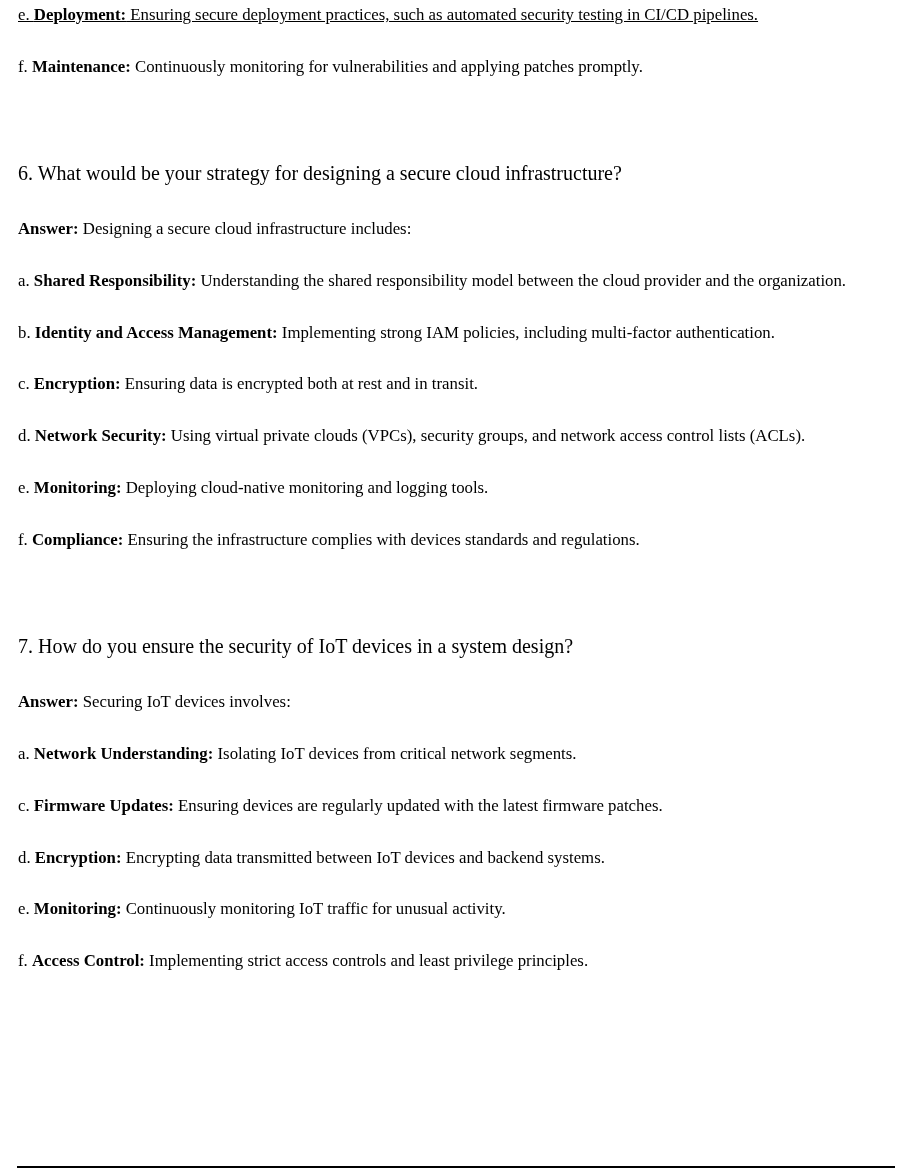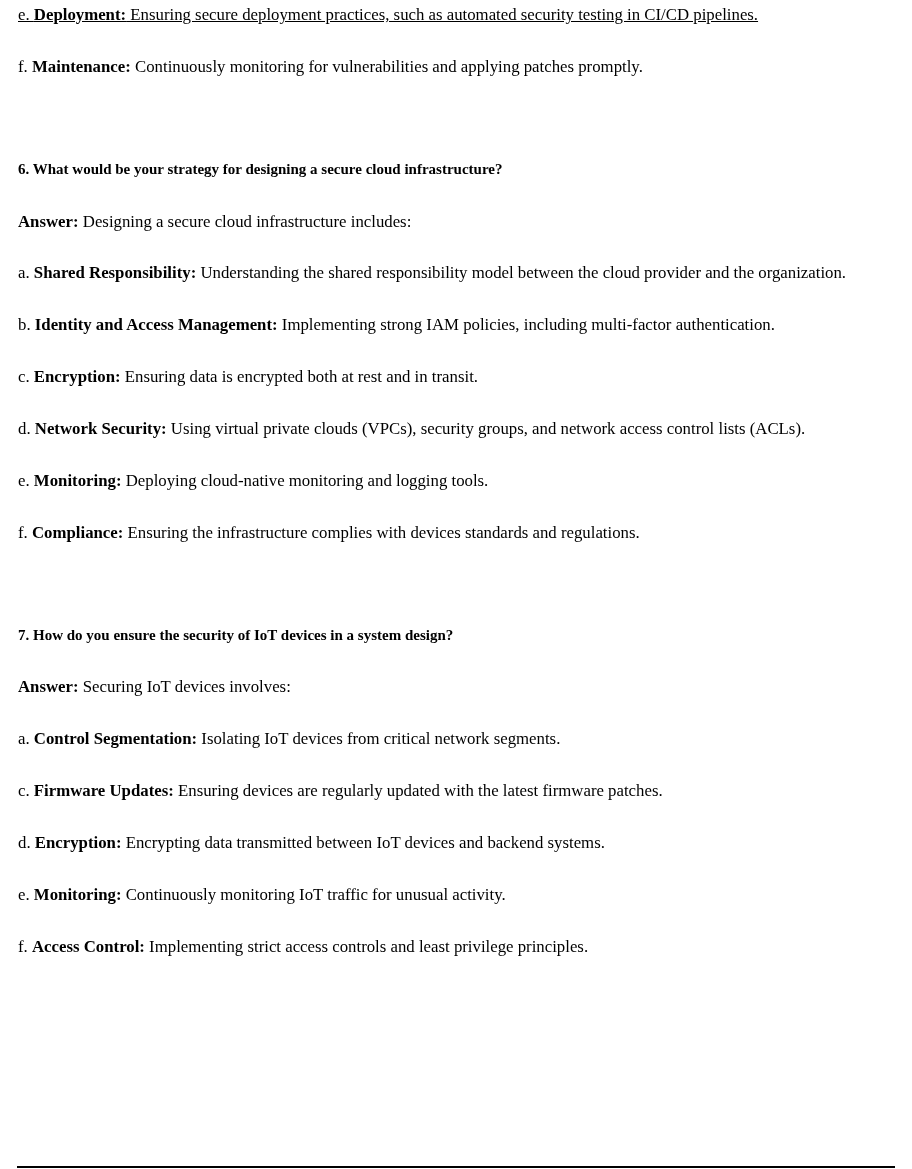--- a/index.html
+++ b/index.html
@@ -19,22 +19,22 @@
   }
   .item {
     margin: 25px 0;
     line-height: 1.6;
   }
   .doc > .item:first-child {
     margin-top: 2px;
     text-decoration: underline;
   }
   .heading {
-    font-size: 15px;
-    font-weight: bold;
+    font-size: 20px;
+    font-weight: normal;
     line-height: 1.45;
     margin: 78px 0 28px 0;
   }
   .bottom-rule {
     position: absolute;
     left: 17px;
     right: 17px;
     top: 1166px;
     height: 2px;
     background: #000000;
@@ -62,21 +62,21 @@
   <p class="item"><span>d. </span><strong>Network Security:</strong><span> Using virtual private clouds (VPCs), security groups, and network access control lists (ACLs).</span></p>
 
   <p class="item"><span>e. </span><strong>Monitoring:</strong><span> Deploying cloud-native monitoring and logging tools.</span></p>
 
   <p class="item"><span>f. </span><strong>Compliance:</strong><span> Ensuring the infrastructure complies with devices standards and regulations.</span></p>
 
   <h2 class="heading">7. How do you ensure the security of IoT devices in a system design?</h2>
 
   <p class="item"><span></span><strong>Answer:</strong><span> Securing IoT devices involves:</span></p>
 
-  <p class="item"><span>a. </span><strong>Control Segmentation:</strong><span> Isolating IoT devices from critical network segments.</span></p>
+  <p class="item"><span>a. </span><strong>Network Understanding:</strong><span> Isolating IoT devices from critical network segments.</span></p>
 
 
   <p class="item"><span>c. </span><strong>Firmware Updates:</strong><span> Ensuring devices are regularly updated with the latest firmware patches.</span></p>
 
   <p class="item"><span>d. </span><strong>Encryption:</strong><span> Encrypting data transmitted between IoT devices and backend systems.</span></p>
 
   <p class="item"><span>e. </span><strong>Monitoring:</strong><span> Continuously monitoring IoT traffic for unusual activity.</span></p>
 
   <p class="item"><span>f. </span><strong>Access Control:</strong><span> Implementing strict access controls and least privilege principles.</span></p>
 

